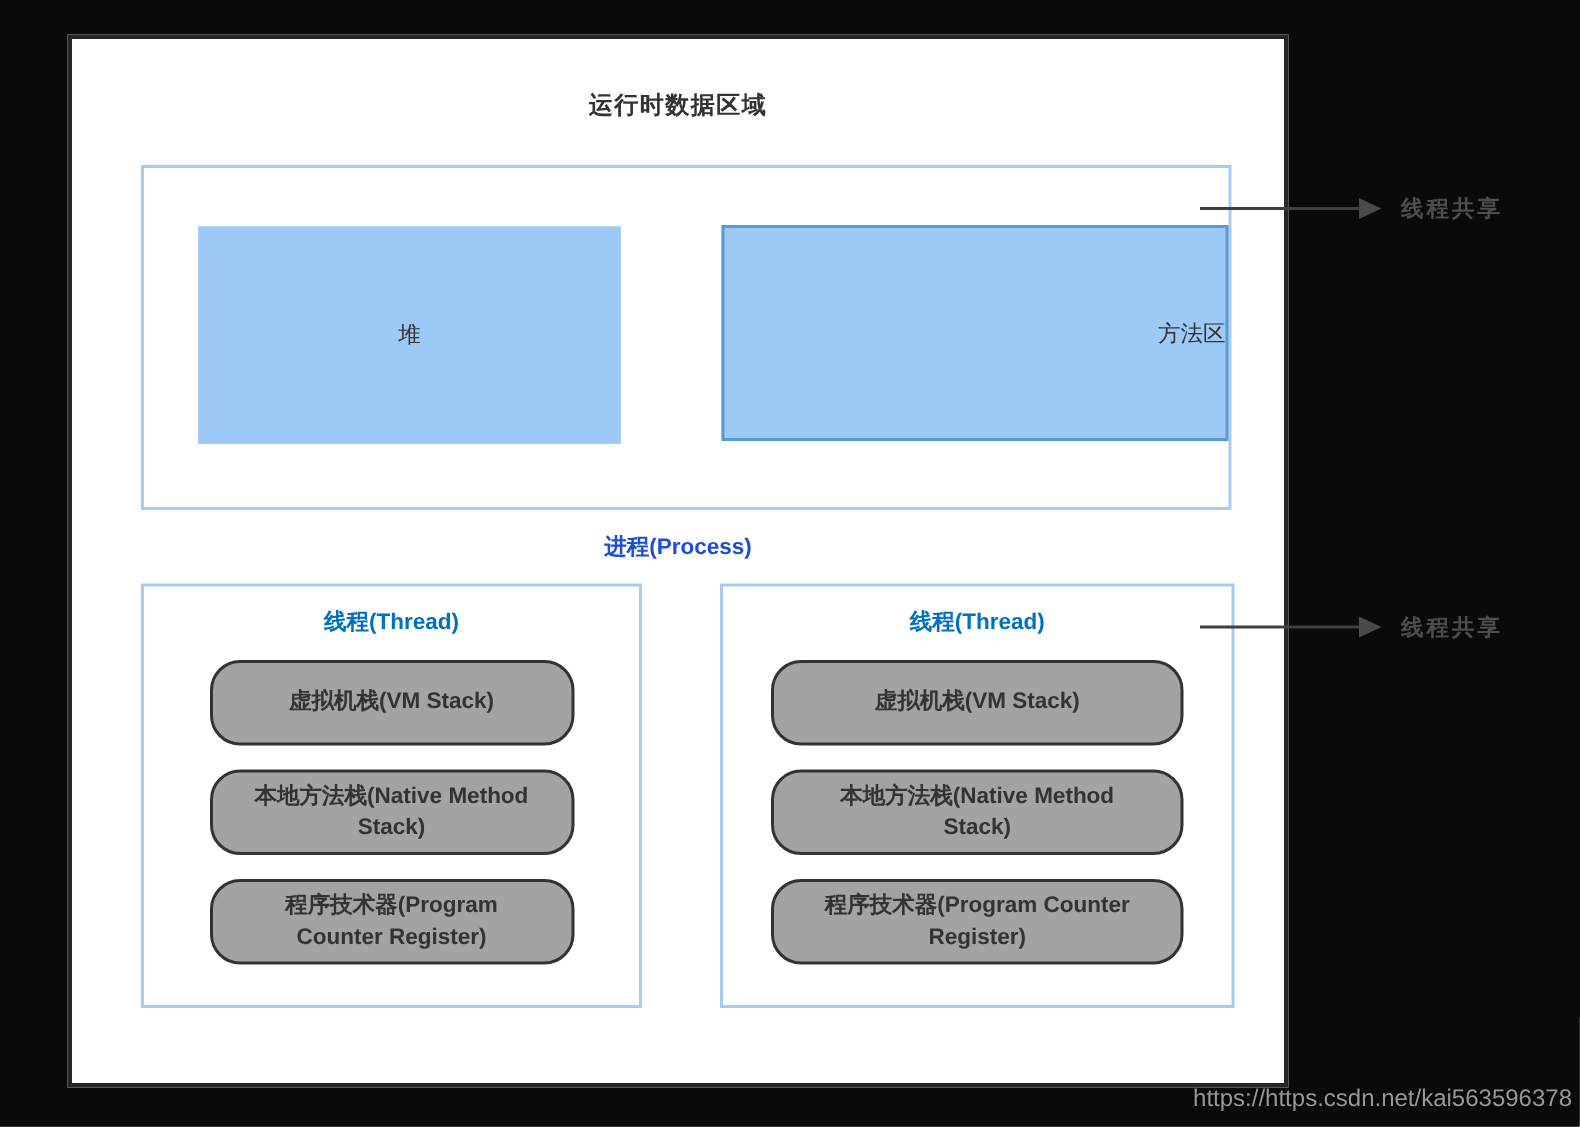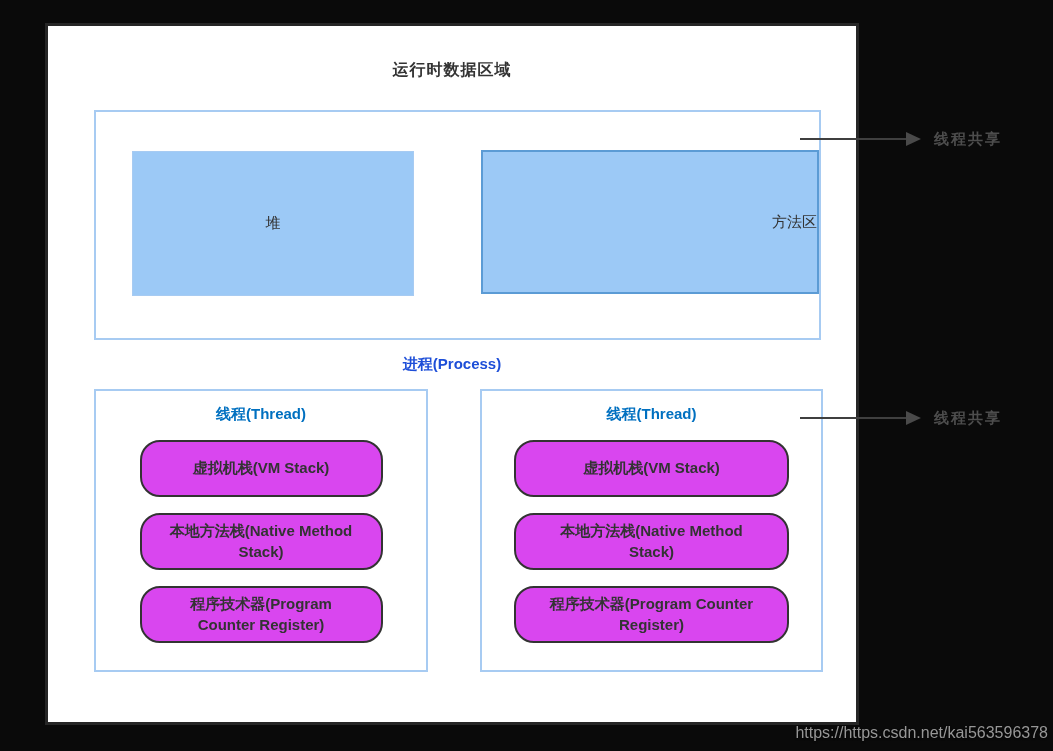--- a/index.html
+++ b/index.html
@@ -106,21 +106,21 @@
   .thread-title {
     margin-top: 14px;
     font-size: 15px;
     font-weight: bold;
     color: #0070c0;
   }
   .pill {
     margin-top: 16px;
     height: 57px;
     box-sizing: border-box;
-    background: #d946ef;
+    background: #a3a3a3;
     border: 2.5px solid #333333;
     border-radius: 20px;
     display: flex;
     align-items: center;
     justify-content: center;
     text-align: center;
     font-size: 15px;
     font-weight: bold;
     color: #333333;
     line-height: 1.35;

